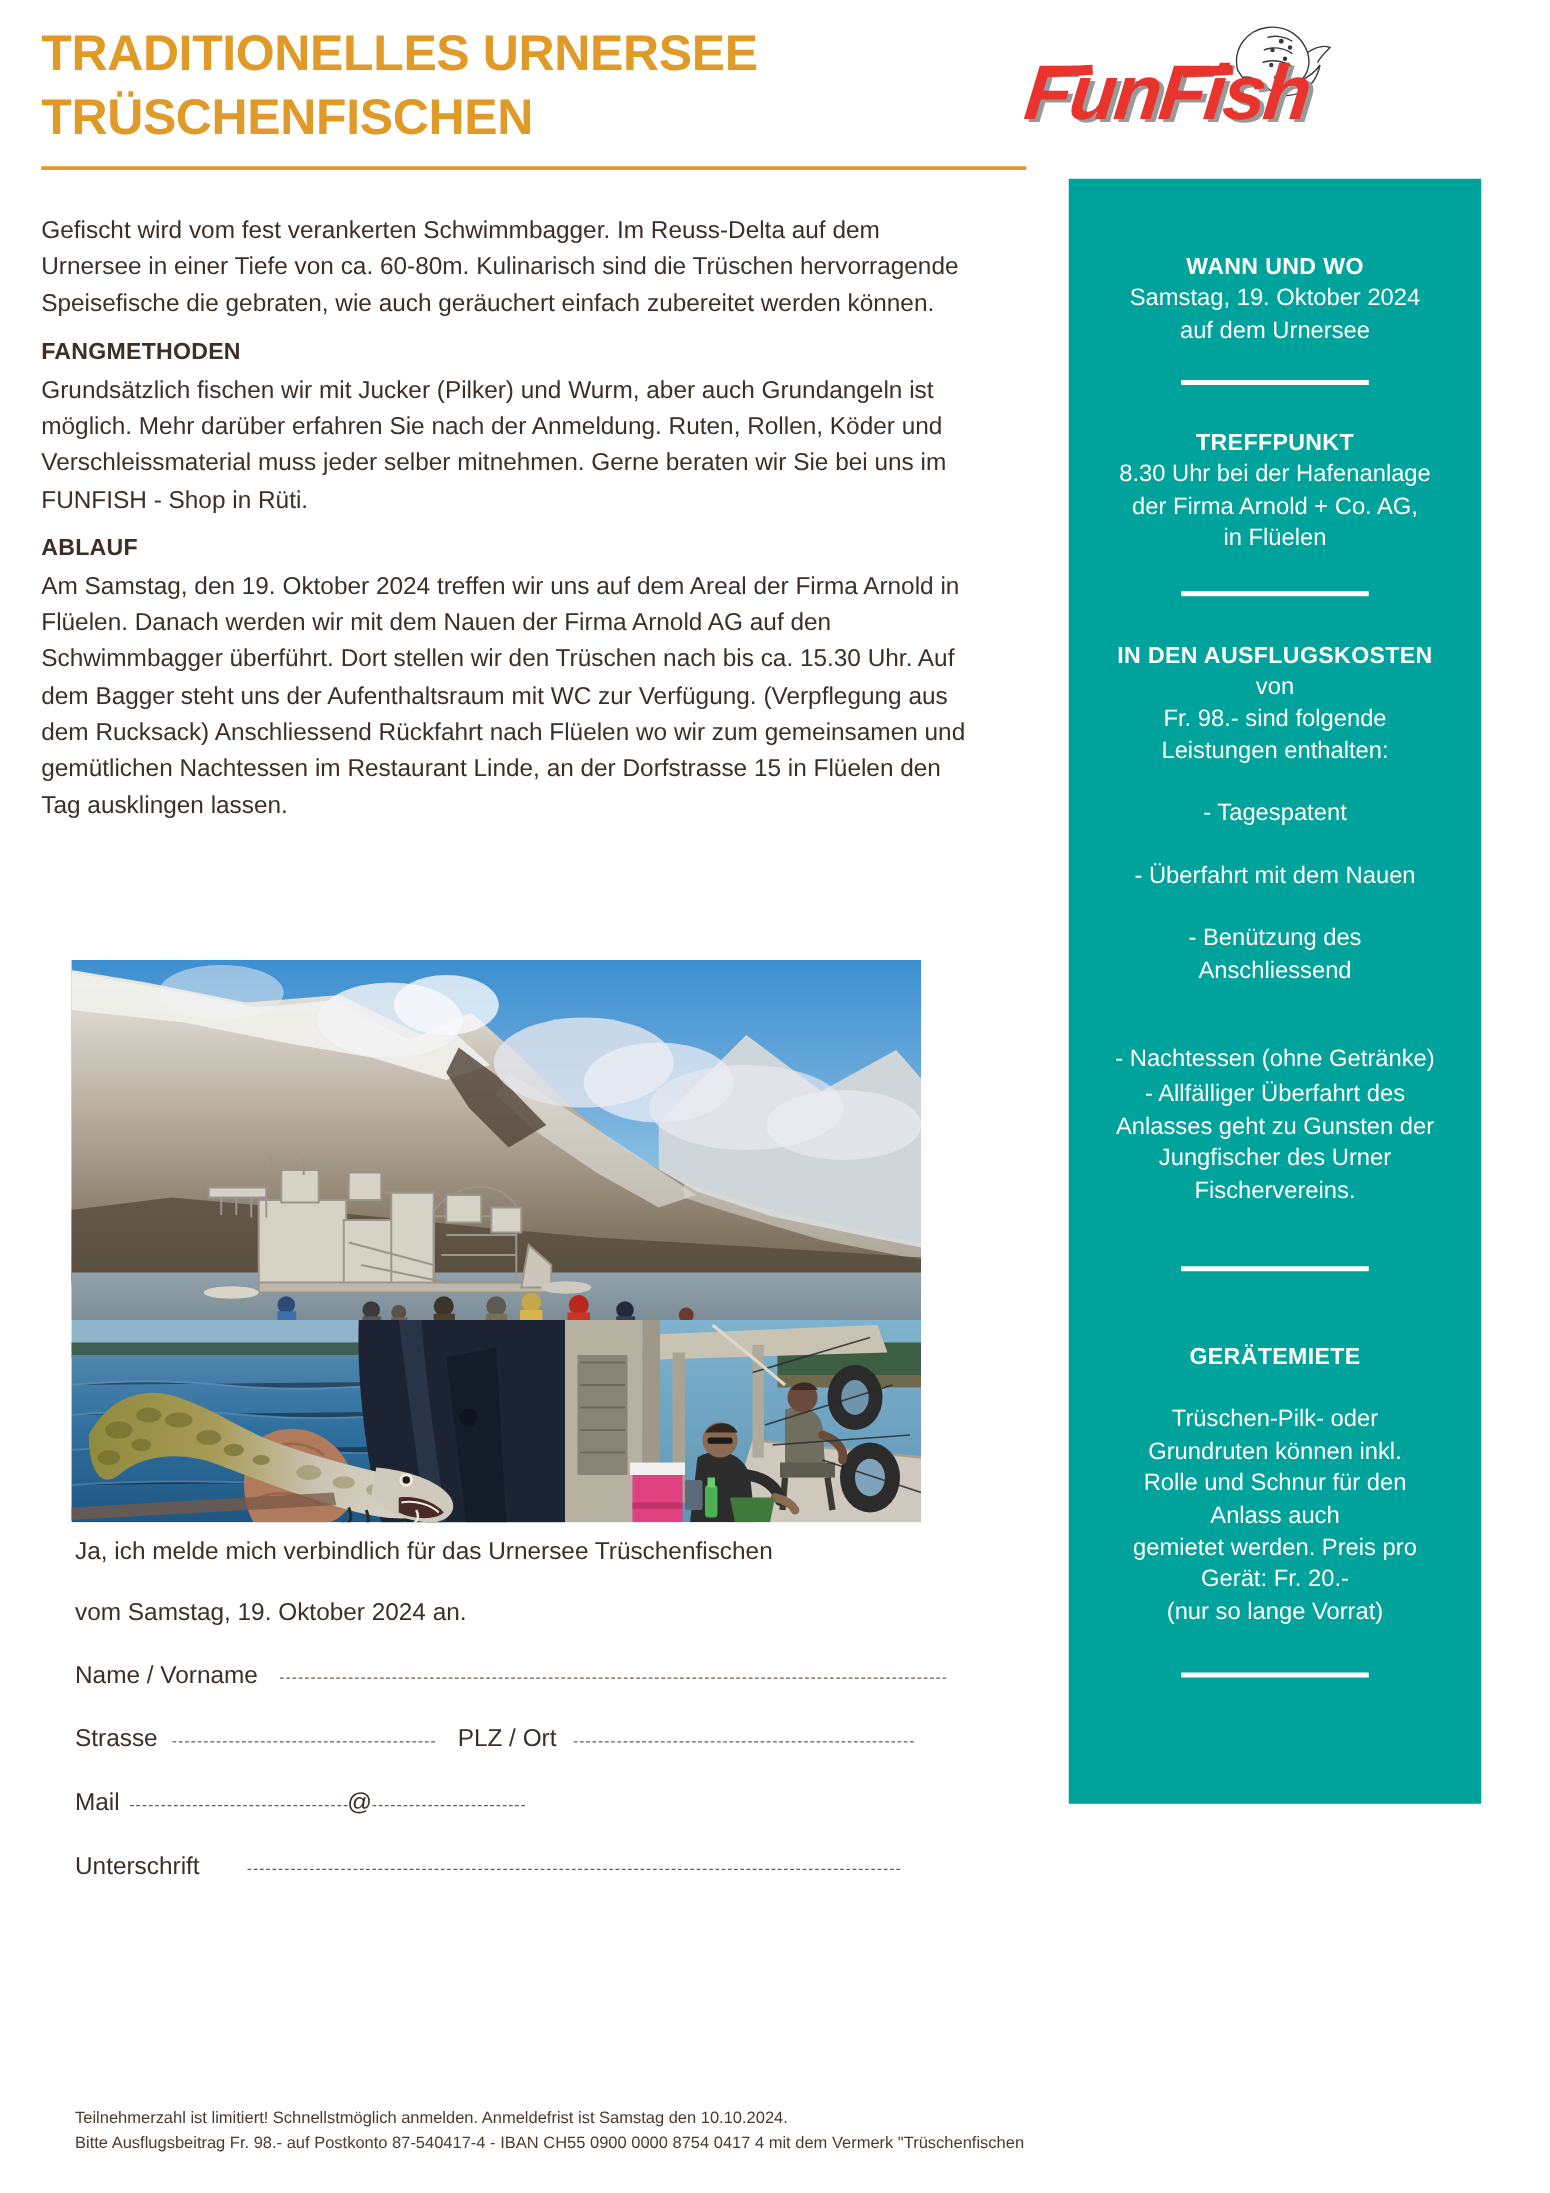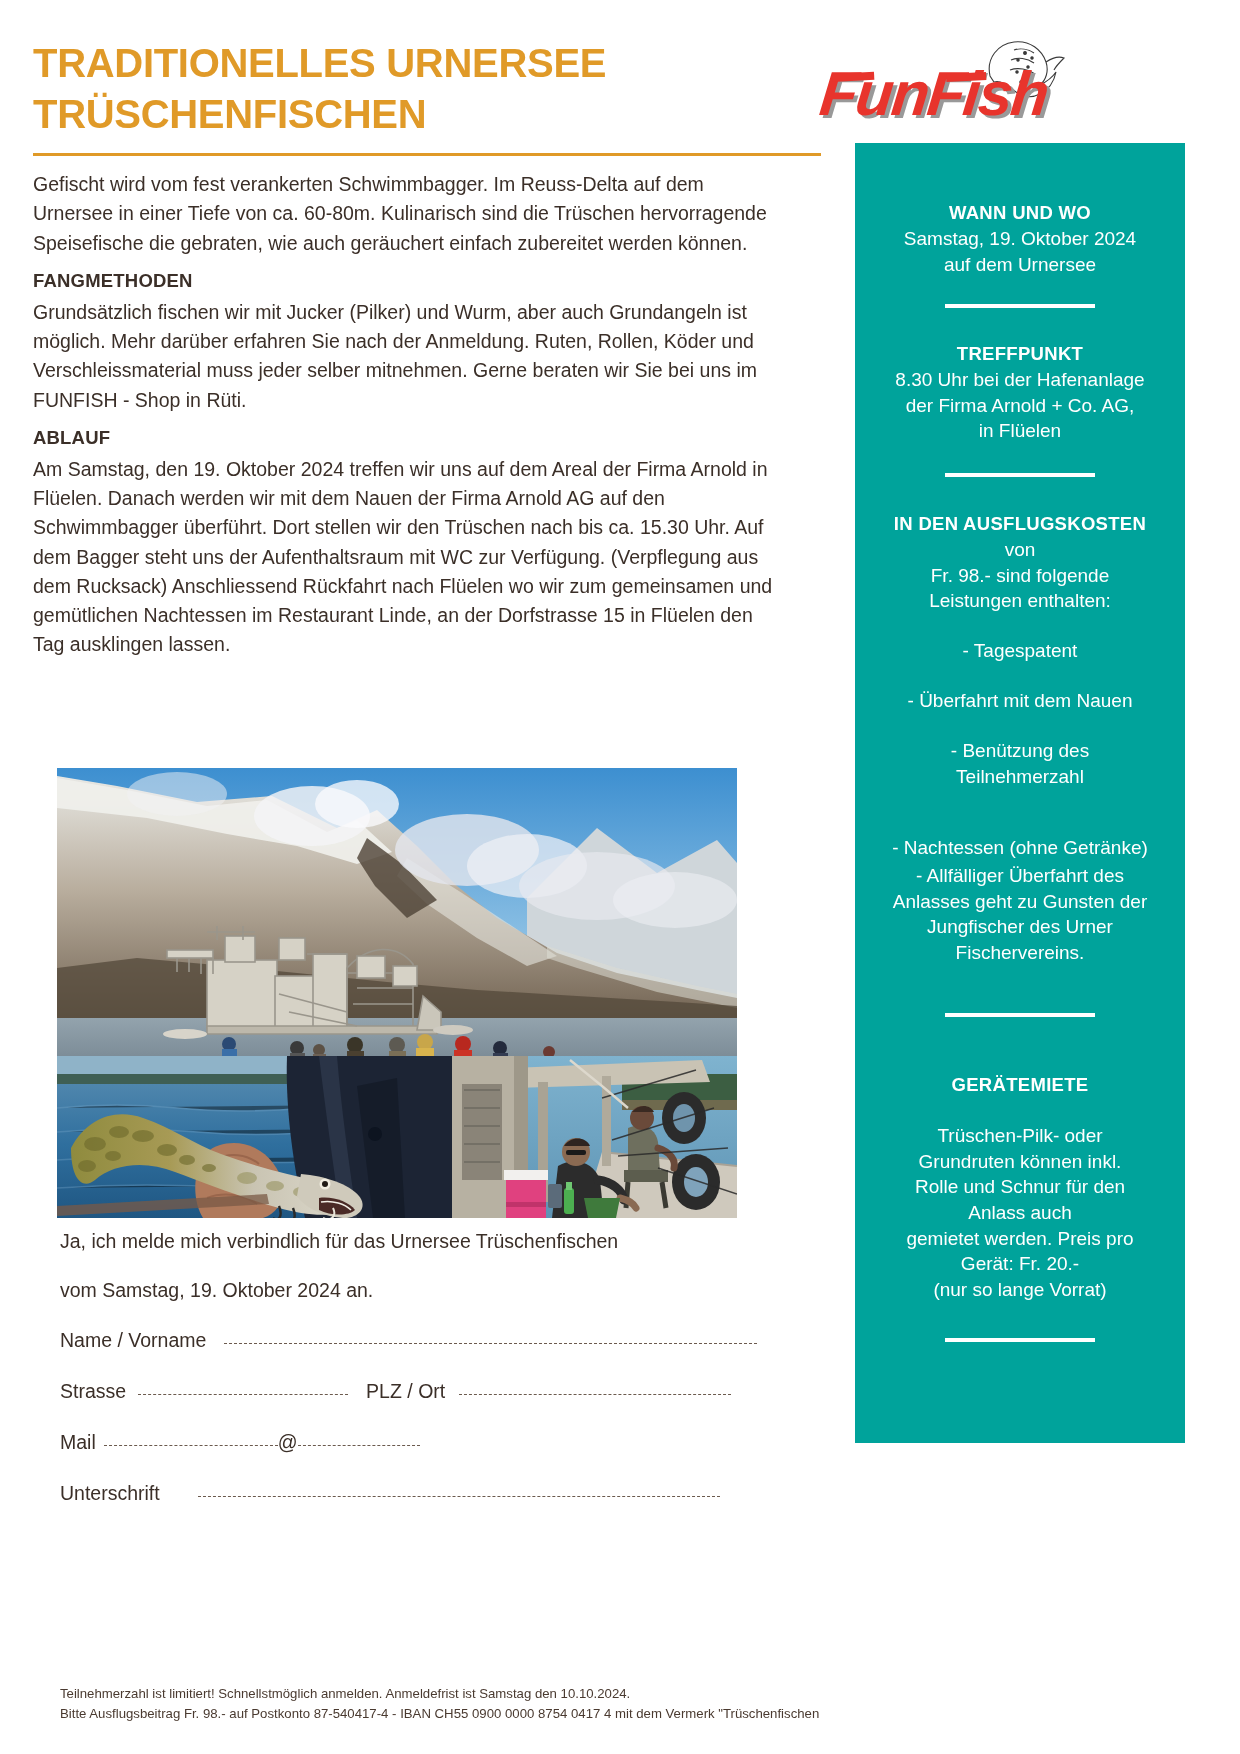--- a/index.html
+++ b/index.html
@@ -11,21 +11,21 @@
     font-family: "Liberation Sans", sans-serif;
     color: #3b2f28;
     position: relative;
     overflow: hidden;
   }
 
   
   .header {
     position: absolute;
     left: 0; top: 0;
-    width: 1240px; height: 150px; margin-top: 20px;
+    width: 1240px; height: 150px;
   }
   .page-title {
     position: absolute;
     left: 33px; top: 18px;
     width: 760px;
     font-size: 40px;
     font-weight: bold;
     line-height: 1.28;
     letter-spacing: -0.3px;
     color: #E09A28;
@@ -532,21 +532,21 @@
   <div class="sb-abs" style="top:495px">
     <div class="sb-item">- Tagespatent</div>
   </div>
 
   <div class="sb-abs" style="top:545px">
     <div class="sb-item">- Überfahrt mit dem Nauen</div>
   </div>
 
   <div class="sb-abs" style="top:595px">
     <div class="sb-item">- Benützung des</div>
-    <div class="sb-item">Teilnehmerzahl</div>
+    <div class="sb-item">Anschliessend</div>
   </div>
 
   <div class="sb-abs" style="top:692px">
     <div class="sb-item">- Nachtessen (ohne Getränke)</div>
   </div>
 
   <div class="sb-abs" style="top:720px">
     <div class="sb-item">- Allfälliger Überfahrt des</div>
     <div class="sb-item">Anlasses geht zu Gunsten der</div>
     <div class="sb-item">Jungfischer des Urner</div>

